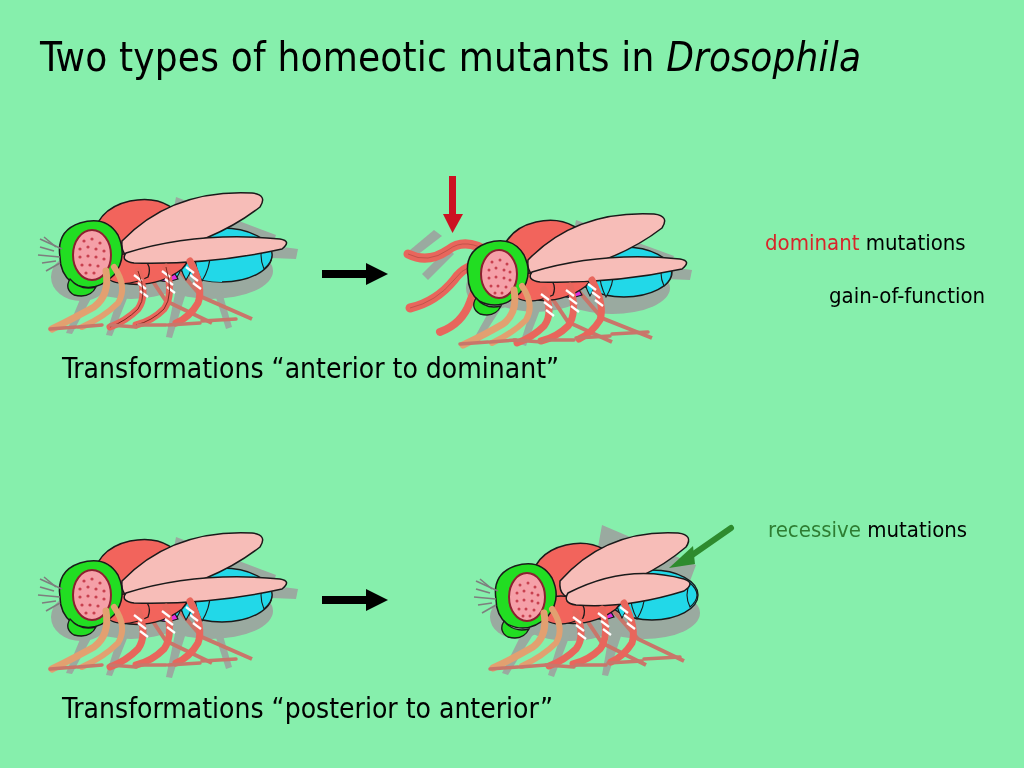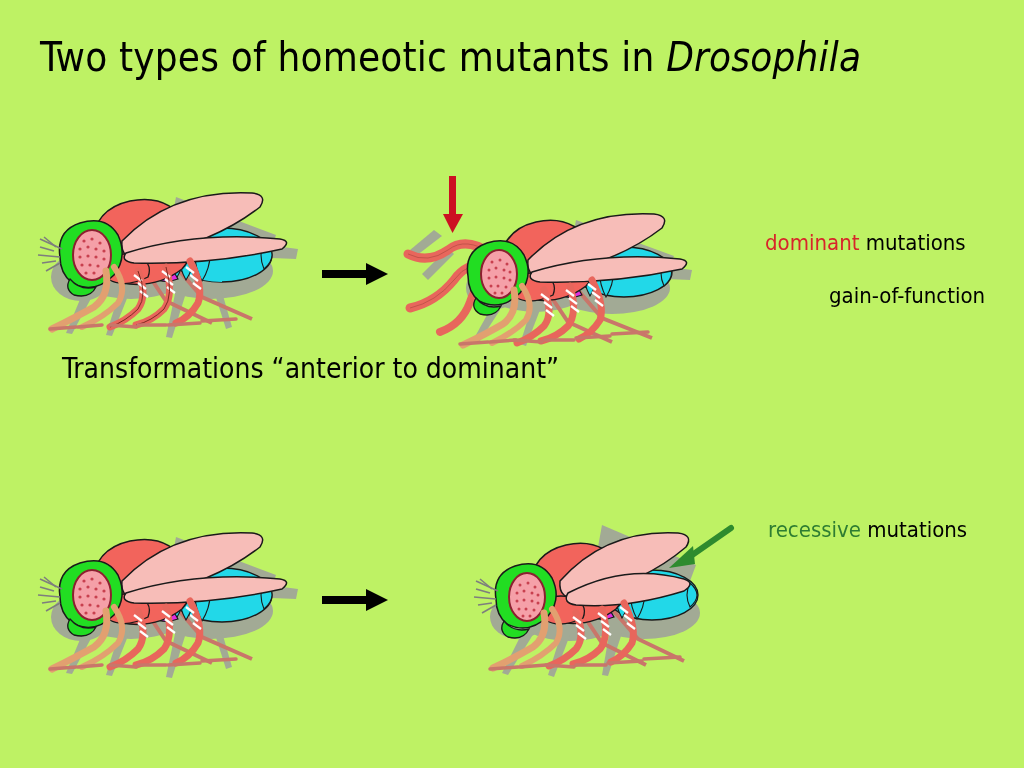--- a/index.html
+++ b/index.html
@@ -13,21 +13,21 @@
     position: relative;
     overflow: hidden;
     font-family: "DejaVu Sans", sans-serif;
     background: #ffffff;
   }
   .slide {
     position: absolute;
     left: 0; top: 0;
     width: 1024px;
     height: 768px;
-    background: #bef264;
+    background: #86efac;
   }
 
   
   #title {
     position: absolute;
     left: 40px;
     top: 34px;
     width: 960px;
     font-family: "DejaVu Sans Condensed", "Liberation Sans Narrow", "Liberation Sans", sans-serif;
     font-size: 40px;
@@ -554,14 +554,15 @@
     <svg width="72" height="48" viewBox="0 0 72 48">
       <line x1="68" y1="4" x2="22" y2="36" stroke="#2E8B2E" stroke-width="6" stroke-linecap="round"></line>
       <path d="M6 44 L30 22 L32 40 Z" fill="#2E8B2E"></path>
     </svg>
   </div>
 
   <div class="annot-line" id="annot-recessive">
     <span class="kw-recessive">recessive</span><span> mutations</span>
   </div>
 
+  <div class="caption" id="caption-bottom">Transformations “posterior to anterior”</div>
 
 </div>
 
 </body></html>

